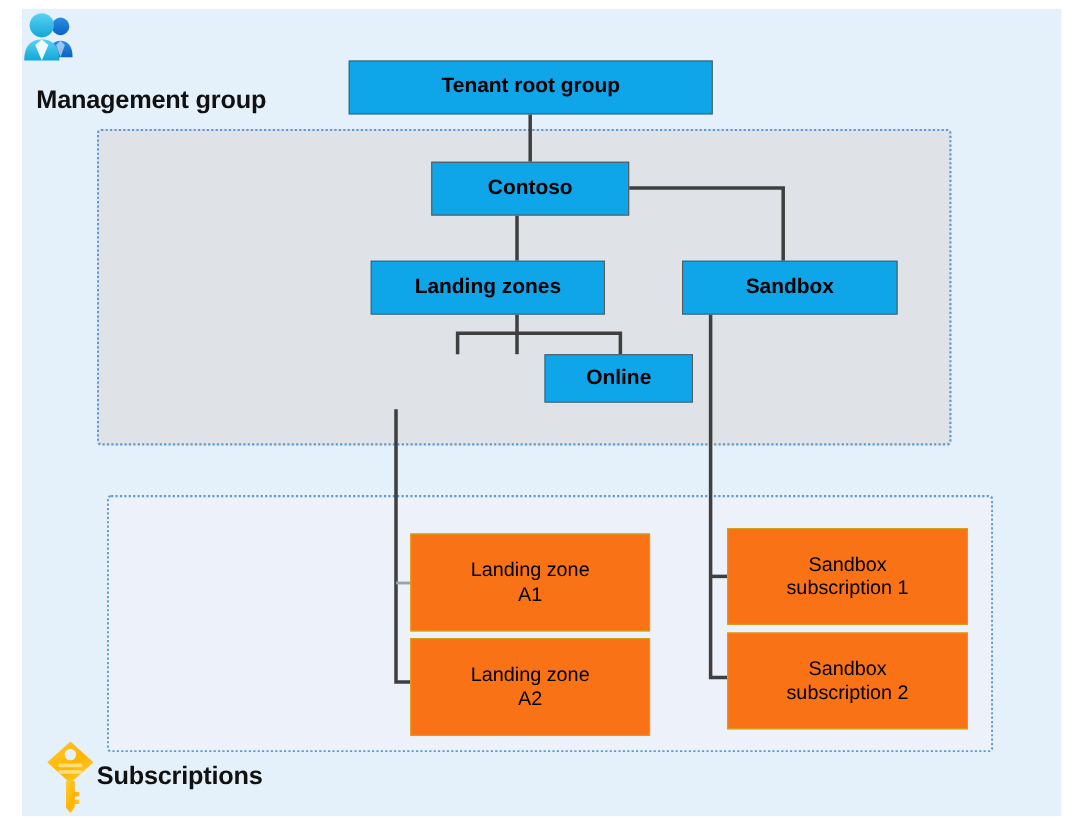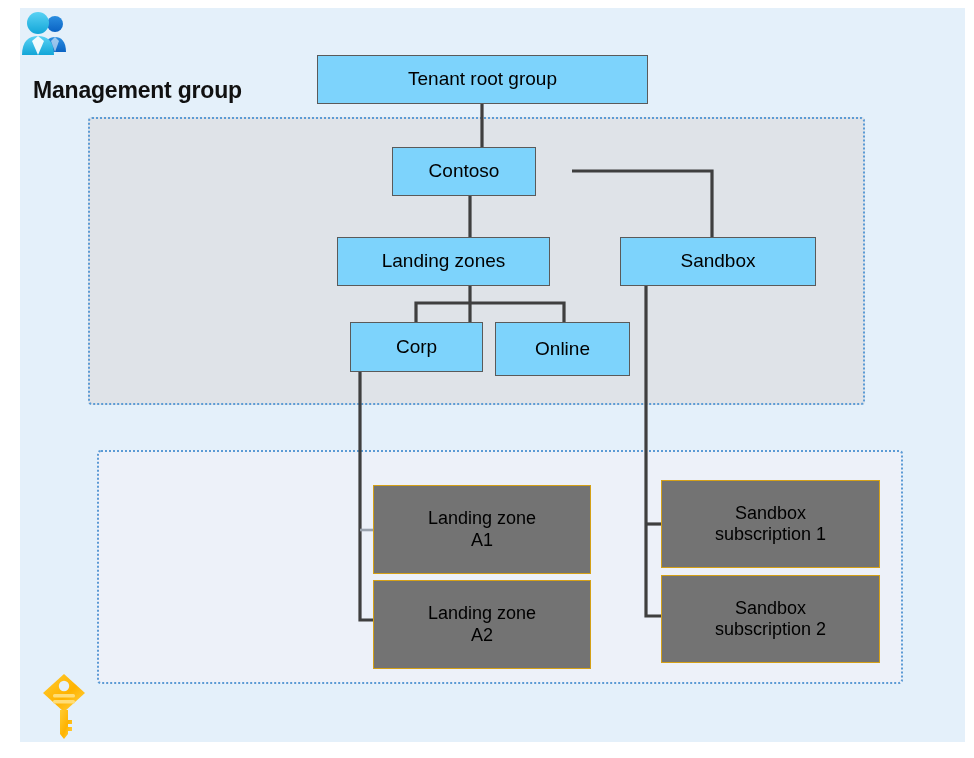--- a/index.html
+++ b/index.html
@@ -67,36 +67,37 @@
     position: absolute;
     box-sizing: border-box;
     display: flex;
     align-items: center;
     justify-content: center;
     text-align: center;
     color: #000000;
     line-height: 1.18;
   }
   .mg-node {
-    background: #7dd3fc;
+    background: #0ea5e9;
     border: 1.6px solid #5a5a5a;
     font-size: 19px;
+    font-weight: bold;
   }
   .sub-node {
-    background: #737373;
+    background: #f97316;
     border: 1.6px solid #d4a017;
     font-size: 18px;
   }
   
   #node-tenant   { left: 317px; top: 55px;  width: 331px; height: 49px; }
-  #node-contoso  { left: 392px; top: 147px; width: 144px; height: 49px; }
+  #node-contoso  { left: 392px; top: 147px; width: 180px; height: 49px; }
   #node-lz       { left: 337px; top: 237px; width: 213px; height: 49px; }
   #node-sandbox  { left: 620px; top: 237px; width: 196px; height: 49px; }
   #node-corp     { left: 350px; top: 322px; width: 133px; height: 50px; }
-  #node-online   { left: 495px; top: 322px; width: 135px; height: 54px; }
+  #node-online   { left: 495px; top: 322px; width: 135px; height: 44px; }
   
   #node-lza1     { left: 373px; top: 485px; width: 218px; height: 89px; }
   #node-lza2     { left: 373px; top: 580px; width: 218px; height: 89px; }
   #node-sbs1     { left: 661px; top: 480px; width: 219px; height: 88px; }
   #node-sbs2     { left: 661px; top: 575px; width: 219px; height: 88px; }
 </style>
 </head>
 <body>
 
 <div id="canvas">
@@ -161,26 +162,26 @@
       <polyline points="646,286 646,616 661,616"></polyline>
       <line x1="646" y1="524" x2="661" y2="524"></line>
     </g>
     <g stroke="#9aa2ad" stroke-width="2.6" fill="none">
 
       <line x1="360" y1="530" x2="375" y2="530"></line>
     </g>
   </svg>
 
   <div class="section-label" id="label-mg">Management group</div>
+  <div class="section-label" id="label-sub">Subscriptions</div>
 
   <div class="node mg-node" id="node-tenant">Tenant root group</div>
   <div class="node mg-node" id="node-contoso">Contoso</div>
   <div class="node mg-node" id="node-lz">Landing zones</div>
   <div class="node mg-node" id="node-sandbox">Sandbox</div>
-  <div class="node mg-node" id="node-corp">Corp</div>
   <div class="node mg-node" id="node-online">Online</div>
 
   <div class="node sub-node" id="node-lza1">Landing zone<br>A1</div>
   <div class="node sub-node" id="node-lza2">Landing zone<br>A2</div>
   <div class="node sub-node" id="node-sbs1">Sandbox<br>subscription 1</div>
   <div class="node sub-node" id="node-sbs2">Sandbox<br>subscription 2</div>
 
 </div>
 
 </body></html>

